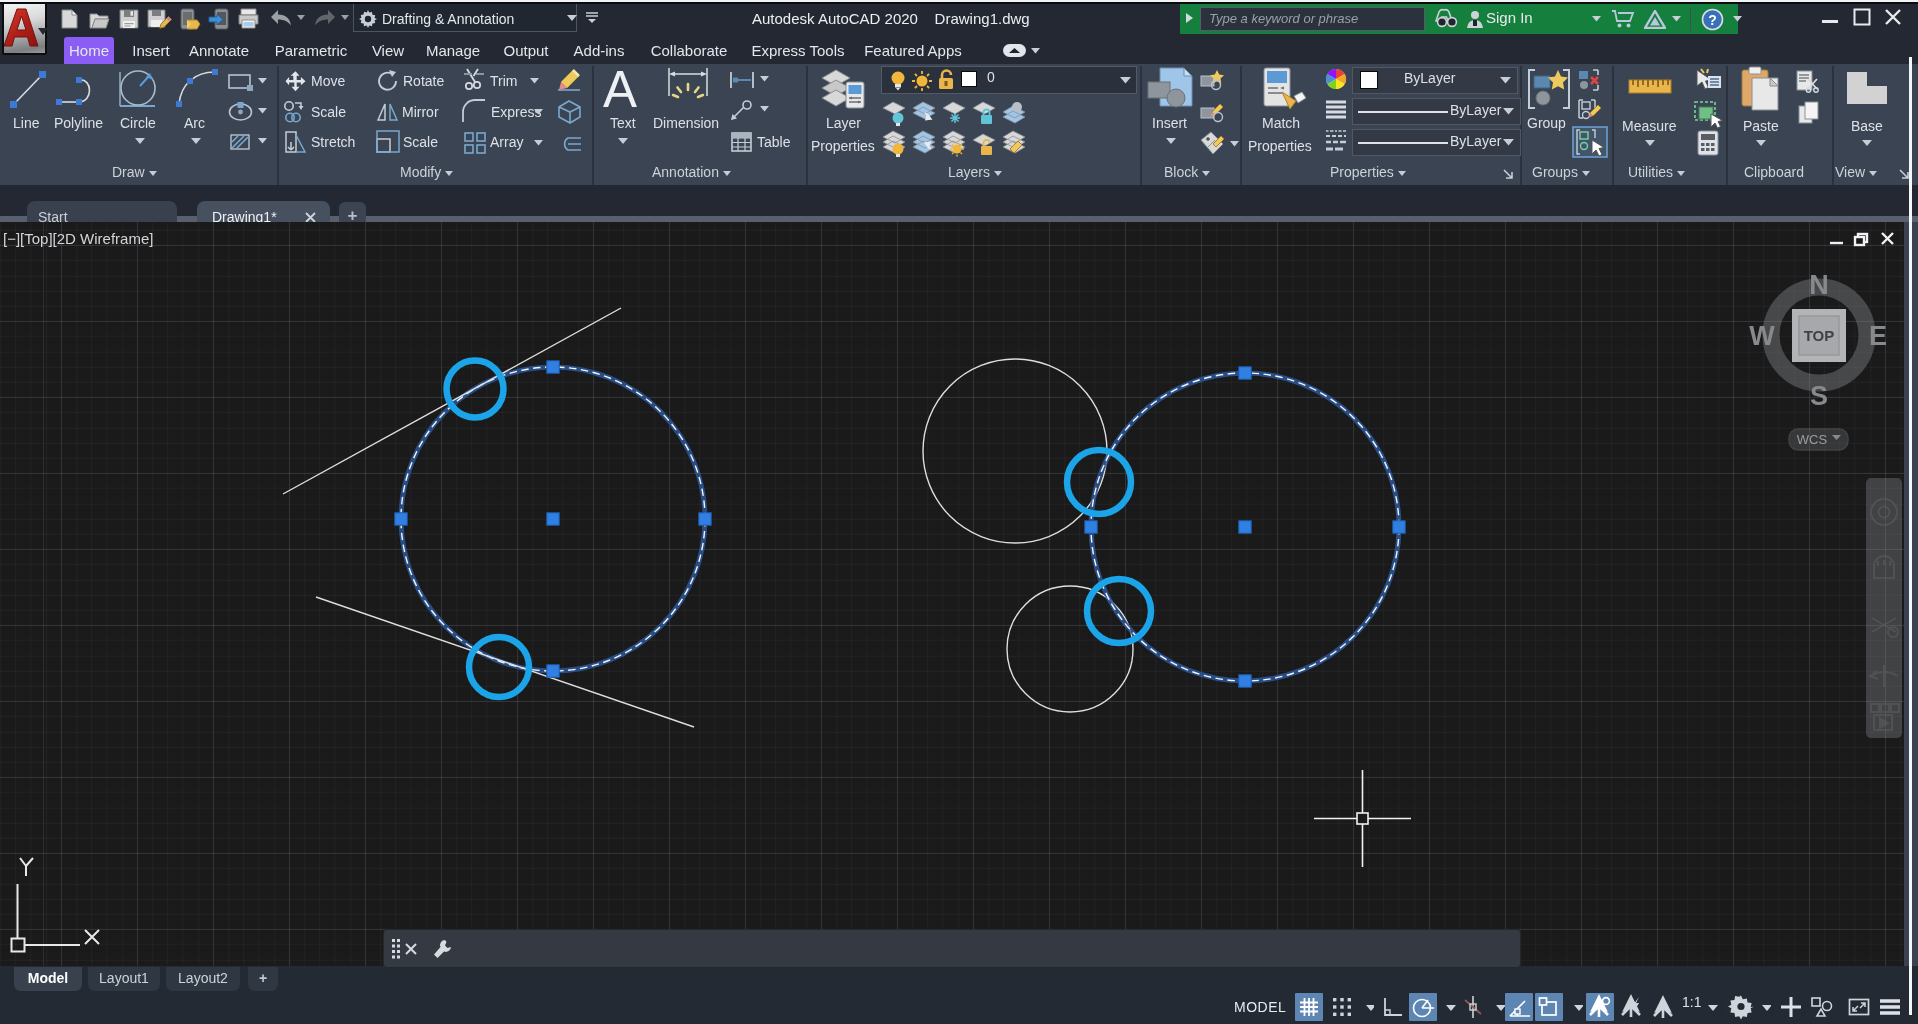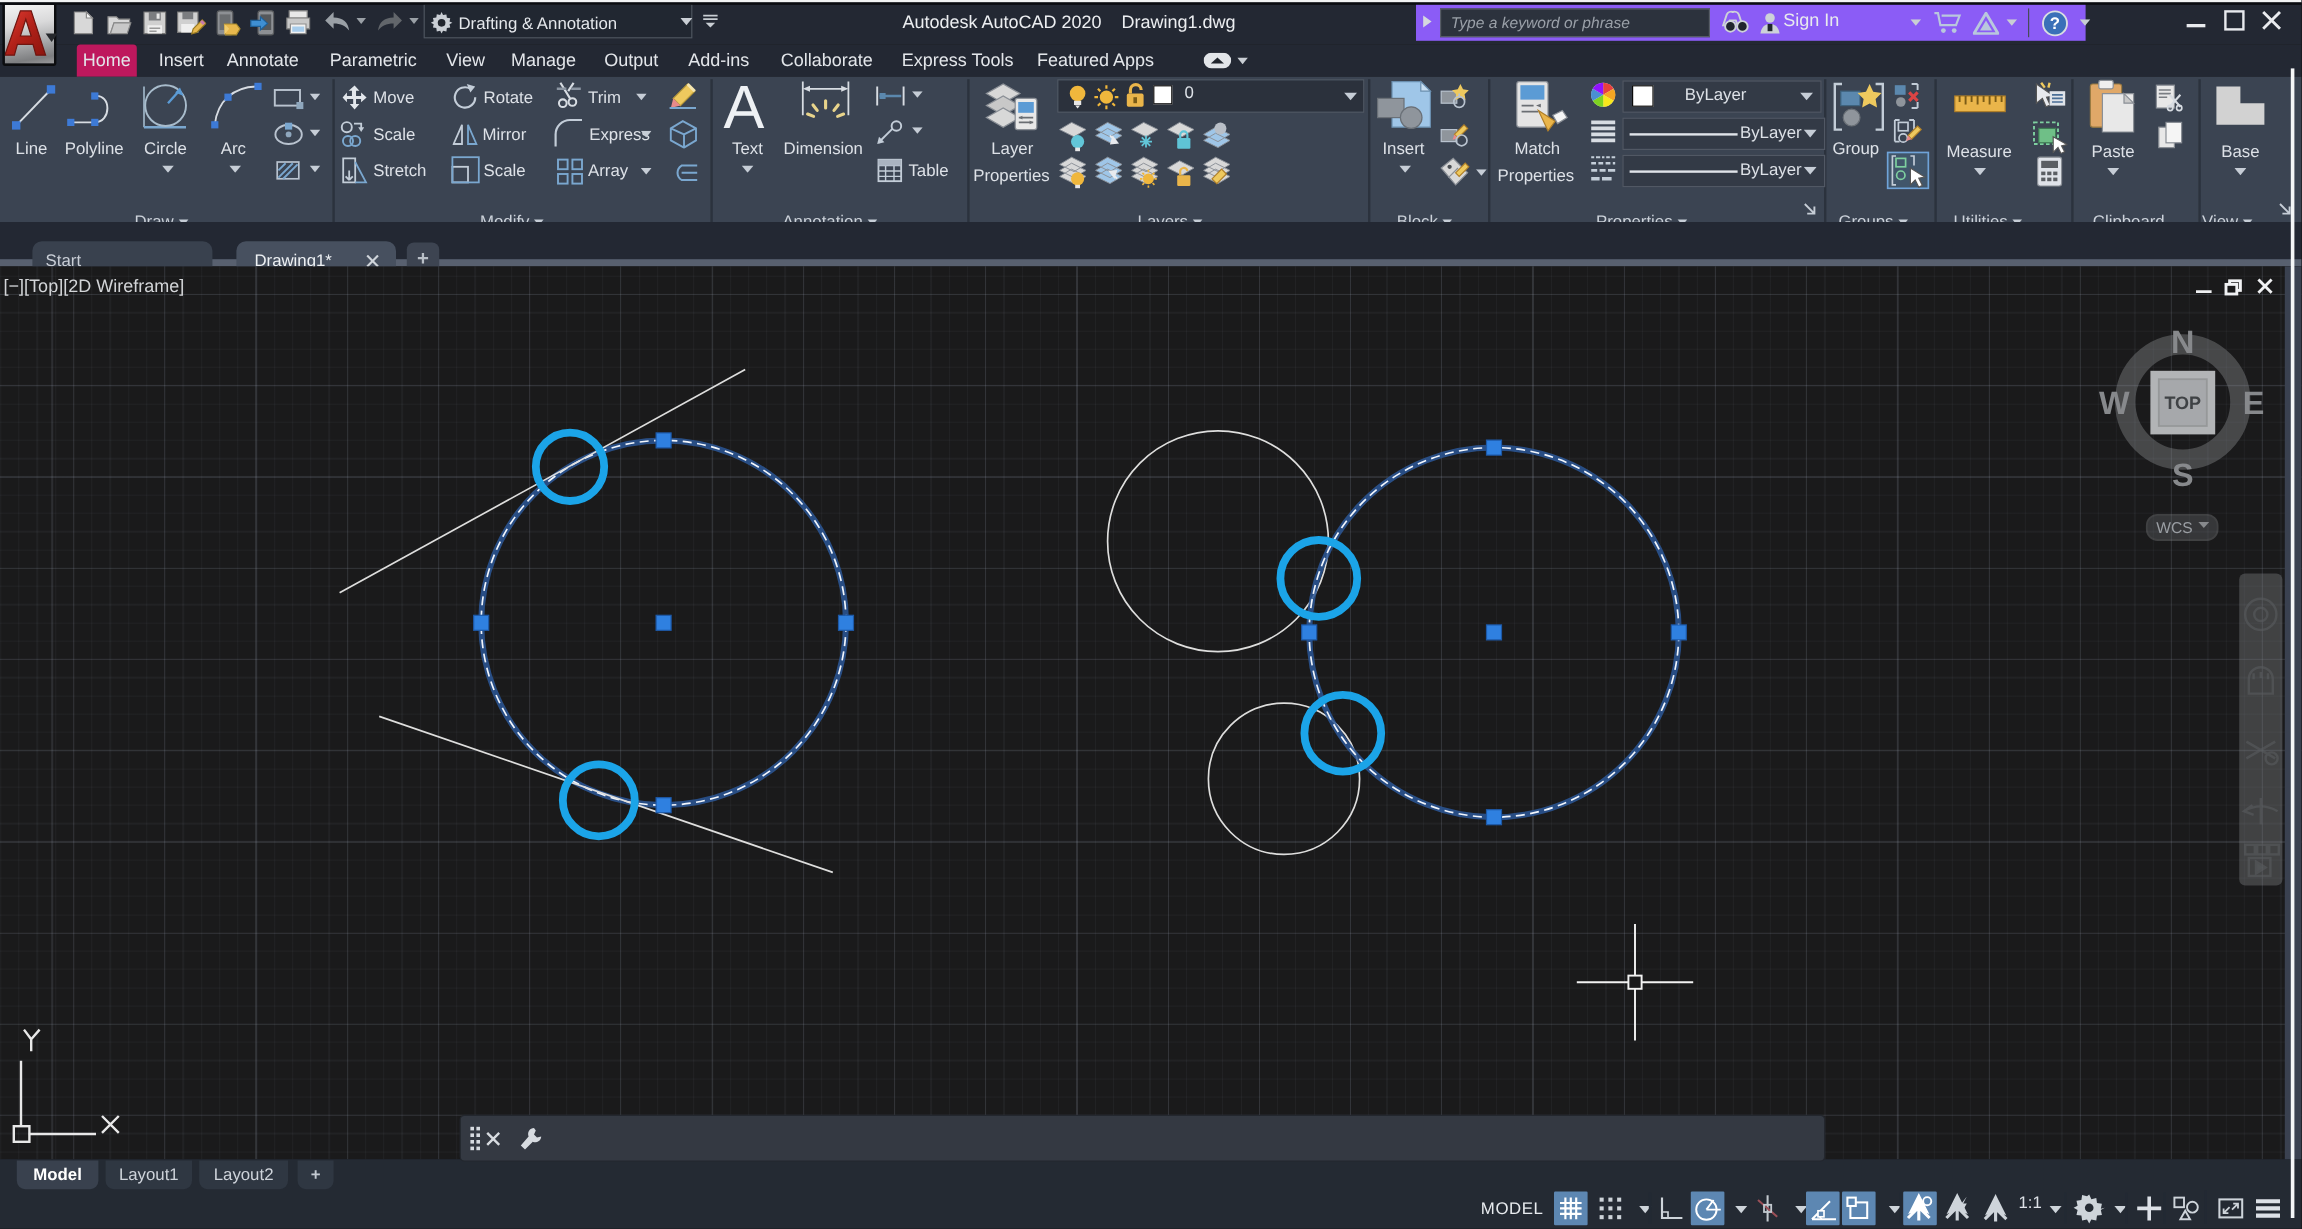--- a/index.html
+++ b/index.html
@@ -14,34 +14,34 @@
   #topedge2 { position:absolute; left:0; top:2px; width:1918px; height:1.5px; background:#0a0c10; z-index:50; }
   #alogo { position:absolute; left:2px; top:2px; width:45px; height:53px;
     background:linear-gradient(170deg,#f4f4f4 0%,#d9d9da 35%,#a7a8aa 65%,#7d7e80 88%,#9a9a9c 100%);
     border:2px solid #0c0d0f; border-radius:2px; z-index:30; }
   .qat-ic { position:absolute; top:8px; }
   #wsgear { position:absolute; left:358px; top:9px; }
   #wsname { position:absolute; left:382px; top:11px; color:#e4e7eb; font-size:14px; }
   #wsdd1 { position:absolute; left:567px; top:15px; }
   #wsdd2 { position:absolute; left:585px; top:10px; }
   #apptitle { position:absolute; left:752px; top:10px; color:#eceef1; font-size:15px; }
-  #searchwrap { position:absolute; left:1180px; top:3px; width:558px; height:31px; background:#8b5cf6; }
+  #searchwrap { position:absolute; left:1180px; top:3px; width:558px; height:31px; background:#15803d; }
   #searchbox { position:absolute; left:20px; top:4px; width:225px; height:24px; background:#2c323d;
     border:1px solid #565c66; color:#9aa0a8; font-style:italic; font-size:13px; line-height:22px; padding-left:8px; }
   .win-btn { position:absolute; top:10px; }
 
   
   #menurow { position:absolute; left:0; top:37px; width:1918px; height:27px; background:#232833; }
   .mtab { position:absolute; top:0; height:27px; line-height:27px; color:#e3e6ea; font-size:15px; text-align:center; }
-  #tab-home { background:#be185d; border-radius:3px 3px 0 0; font-weight:400; }
+  #tab-home { background:#8b5cf6; border-radius:3px 3px 0 0; font-weight:400; }
 
   
   #ribbon { position:absolute; left:0; top:64px; width:1918px; height:121px; background:#3b4452; }
   .psep { position:absolute; top:2px; width:2px; height:120px; background:#2b323d; }
-  .pname { position:absolute; top:108px; height:24px; line-height:24px; color:#ccd2da; font-size:14px; white-space:nowrap; }
+  .pname { position:absolute; top:96px; height:24px; line-height:24px; color:#ccd2da; font-size:14px; white-space:nowrap; }
   .rlab { position:absolute; color:#dde1e7; font-size:14px; white-space:nowrap; }
   .dArr { display:inline-block; width:0; height:0; border-left:4px solid transparent; border-right:4px solid transparent;
     border-top:5px solid #c6cdd6; vertical-align:middle; }
 
   
   #filetabs { position:absolute; left:0; top:185px; width:1918px; height:37px; background:#232833; }
   #filetabs-underline { position:absolute; left:0; top:31px; width:1918px; height:6px; background:#58606f; }
   .ftab { position:absolute; top:5px; height:32px; line-height:32px; font-size:14px; color:#c9ced6;margin-top:11px; }
   #ft-start { left:27px; width:150px; background:#39414e; border-radius:8px 8px 0 0; padding-left:11px; }
   #ft-draw { left:197px; width:133px; background:#47505f; border-radius:8px 8px 0 0; padding-left:15px; color:#eef1f4; }

